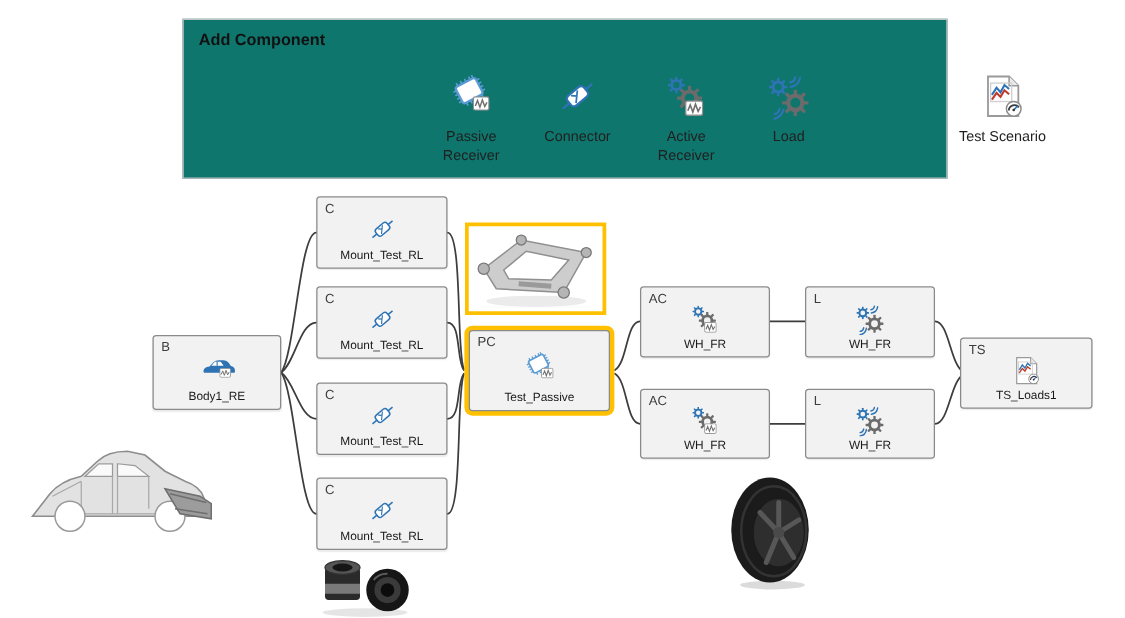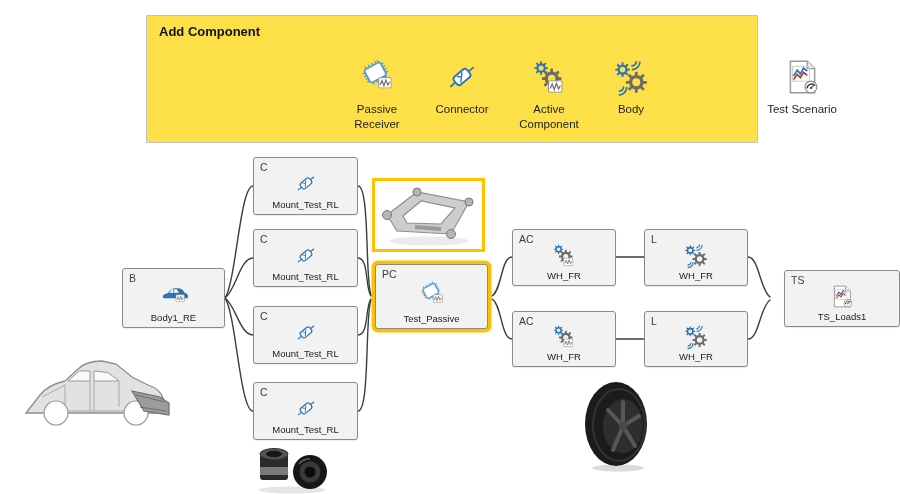--- a/index.html
+++ b/index.html
@@ -1,21 +1,21 @@
 <!DOCTYPE html>
 <html><head>
 <meta charset="utf-8">
 <style>
   html,body{margin:0;padding:0;background:#fff;}
   #stage{position:relative;width:900px;height:494px;background:#fff;overflow:hidden;
          font-family:"Liberation Sans",sans-serif;color:#1f1f1f;}
 
   
   .panel{position:absolute;left:146px;top:15px;width:612px;height:128px;
-         background:#fde047;border:1px solid #c3c3c3;box-sizing:border-box;z-index:4;}
+         background:#0f766e;border:1px solid #c3c3c3;box-sizing:border-box;z-index:4;}
   .panel-title{position:absolute;left:12px;top:8px;font-size:13px;font-weight:bold;color:#111;}
   .titem{position:absolute;top:40px;width:86px;height:84px;text-align:center;cursor:pointer;}
   .ticon{width:38px;height:38px;display:inline-block;margin-top:2px;}
   .tlabel{font-size:11.5px;line-height:1.3;color:#1f1f1f;white-space:pre-line;margin-top:2px;}
 
   
   .node{position:absolute;background:#f2f2f2;border:1.4px solid #8a8a8a;border-radius:3px;
         box-sizing:border-box;z-index:3;box-shadow:0 1px 1px rgba(0,0,0,0.08);}
   .node.selected{box-shadow:0 0 0 3.5px #FFC000;}
   .ntype{position:absolute;top:3px;left:6px;font-size:10.5px;color:#3c3c3c;}
@@ -154,27 +154,27 @@
     <svg class="ticon">
           <use href="#sym-conn"></use>
         </svg>
     <div class="tlabel">Connector</div>
   </div>
   <div class="titem" style="left:359px">
     <svg class="ticon">
           <use href="#sym-active"></use>
         </svg>
     <div class="tlabel">Active
-Component</div>
+Receiver</div>
   </div>
   <div class="titem" style="left:441px">
     <svg class="ticon">
           <use href="#sym-load"></use>
         </svg>
-    <div class="tlabel">Body</div>
+    <div class="tlabel">Load</div>
   </div>
   <div class="titem" style="left:612px">
     <svg class="ticon">
           <use href="#sym-test"></use>
         </svg>
     <div class="tlabel">Test Scenario</div>
   </div>
 </section>
 
 <div class="photo-frame" style="left:372px;top:178px;width:113px;height:74px">
@@ -300,21 +300,21 @@
 </div>
 
 <div class="node" style="left:644px;top:311px;width:104px;height:56px">
   <span class="ntype">L</span>
   <svg class="nicon" width="26" height="26">
         <use href="#sym-load" width="26" height="26"></use>
       </svg>
   <span class="nname">WH_FR</span>
 </div>
 
-<div class="node" style="left:784px;top:270px;width:116px;height:57px">
+<div class="node" style="left:768px;top:270px;width:106px;height:57px">
   <span class="ntype">TS</span>
   <svg class="nicon" width="25" height="25">
         <use href="#sym-test" width="25" height="25"></use>
       </svg>
   <span class="nname">TS_Loads1</span>
 </div>
 
 </div>
 
 </body></html>

